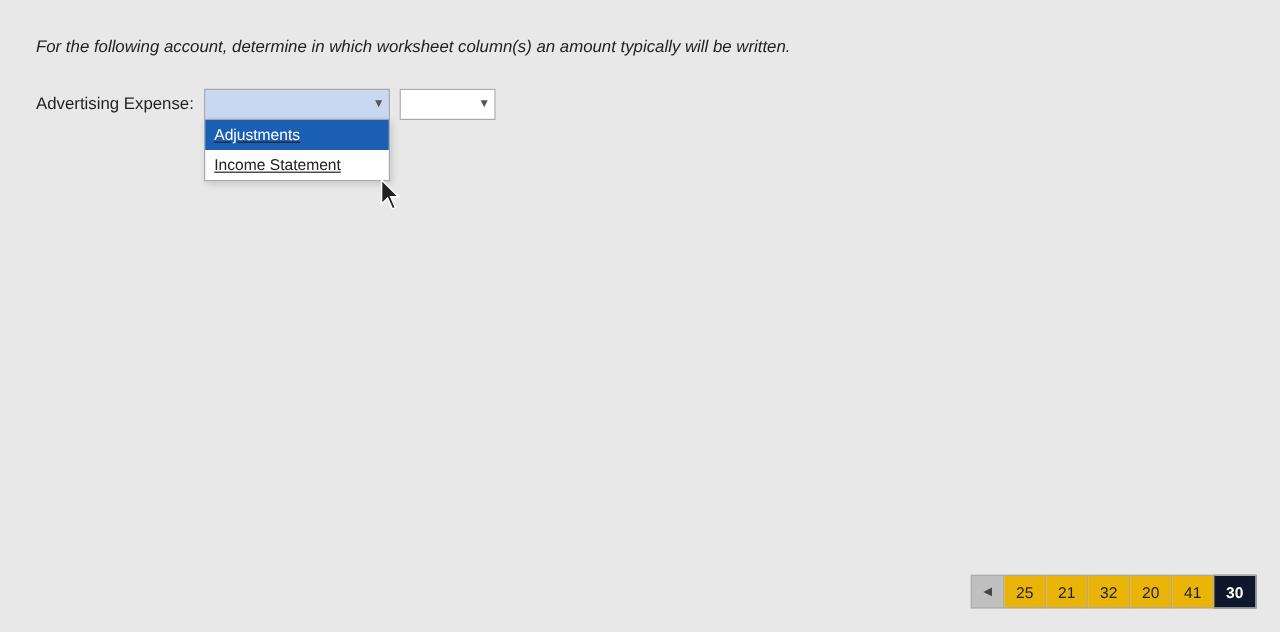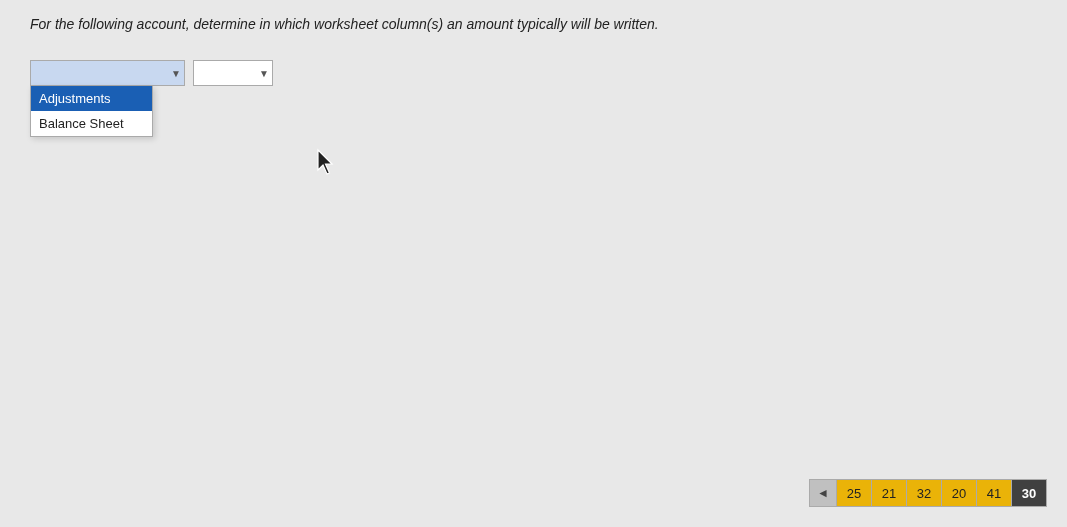--- a/index.html
+++ b/index.html
@@ -16,21 +16,21 @@
       width: 1067px;
       height: 527px;
       overflow: hidden;
       position: relative;
     }
 
     .main-container {
       background-color: #e8e8e8;
       width: 100%;
       height: 100%;
-      padding: 16px 30px 20px 30px;
+      padding: 30px 30px 20px 30px;
       position: relative;
     }
 
     .question-text {
       font-size: 14px;
       color: #222;
       margin-bottom: 28px;
       font-style: italic;
     }
 
@@ -74,26 +74,27 @@
       transform: translateY(-50%);
       pointer-events: none;
       font-size: 10px;
       color: #555;
     }
 
     .dropdown-open {
       position: absolute;
       top: 26px;
       left: 0;
-      width: 123px;
+      width: 155px;
       background: #fff;
       border: 1px solid #aaa;
       border-top: none;
       z-index: 100;
       box-shadow: 2px 2px 6px rgba(0,0,0,0.15);
+      text-decoration: underline;
     }
 
     .dropdown-item {
       padding: 5px 8px;
       font-size: 13px;
       cursor: pointer;
       color: #222;
     }
 
     .dropdown-item.selected {
@@ -161,43 +162,44 @@
       border-left: none;
       display: flex;
       align-items: center;
       justify-content: center;
       font-size: 13px;
       color: #222;
       cursor: pointer;
     }
 
     .page-num.active {
-      background: #404040;
+      background: #0f172a;
       color: #fff;
       font-weight: bold;
     }
   </style>
 </head>
 <body>
 
 <div class="main-container">
 
   <p class="question-text">For the following account, determine in which worksheet column(s) an amount typically will be written.</p>
 
   <div class="account-row">
+    <span class="account-label">Advertising Expense:</span>
 
     <div class="dropdown-wrapper">
       <div style="position:relative;">
         <input type="text" class="dropdown-select" value="" readonly="" style="background: rgb(200, 216, 240); border: 1px solid rgb(170, 170, 170); height: 26px; width: 155px; font-size: 13px; padding: 2px 4px; cursor: pointer; outline: none;">
         <span class="dropdown-arrow">▼</span>
       </div>
 
       <div class="dropdown-open">
         <div class="dropdown-item selected">Adjustments</div>
-        <div class="dropdown-item">Balance Sheet</div>
+        <div class="dropdown-item">Income Statement</div>
       </div>
     </div>
 
     <div class="second-dropdown-wrapper">
       <select class="second-dropdown-select">
         <option value=""></option>
       </select>
       <span class="dropdown-arrow">▼</span>
     </div>
   </div>

